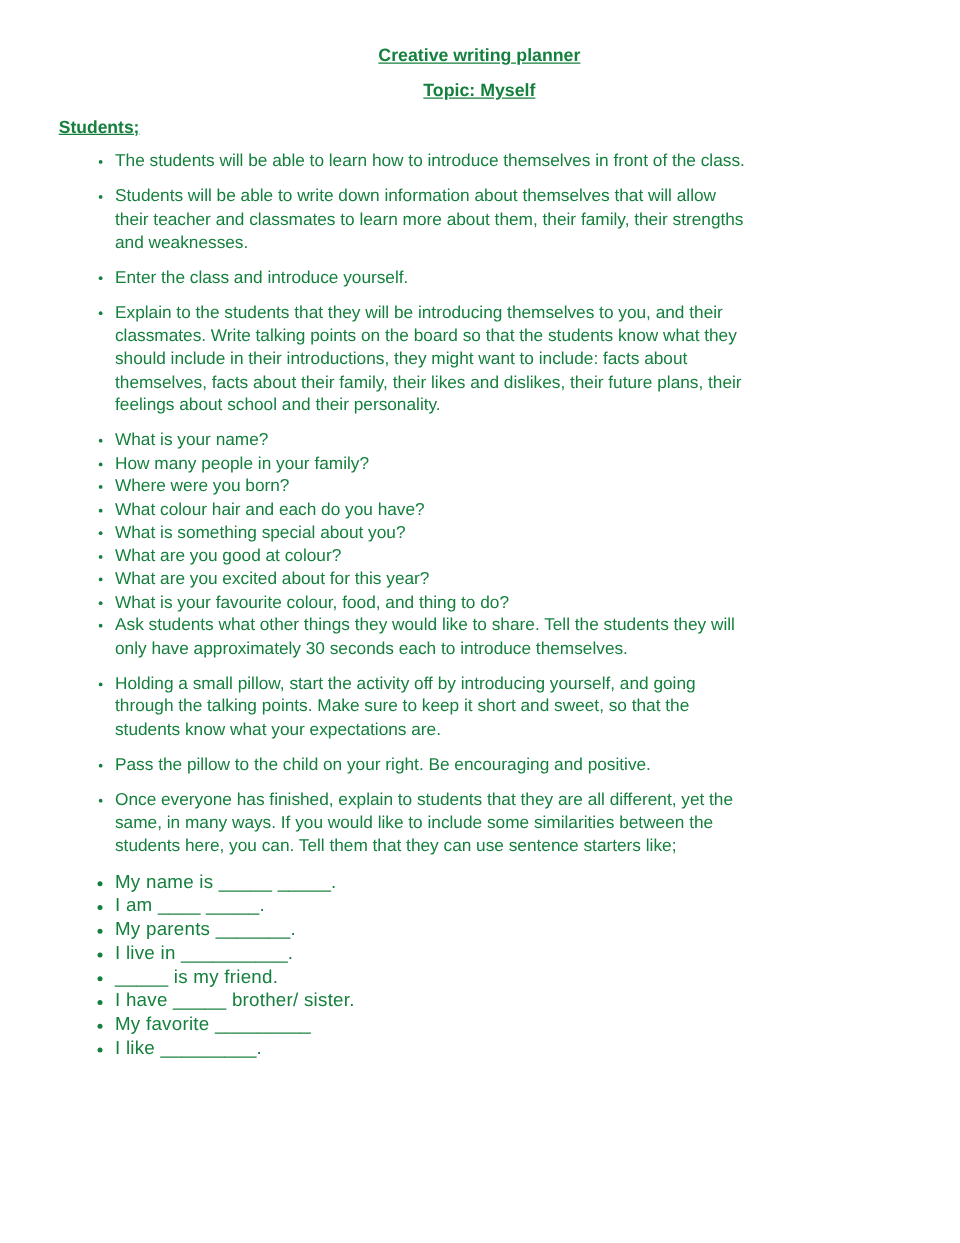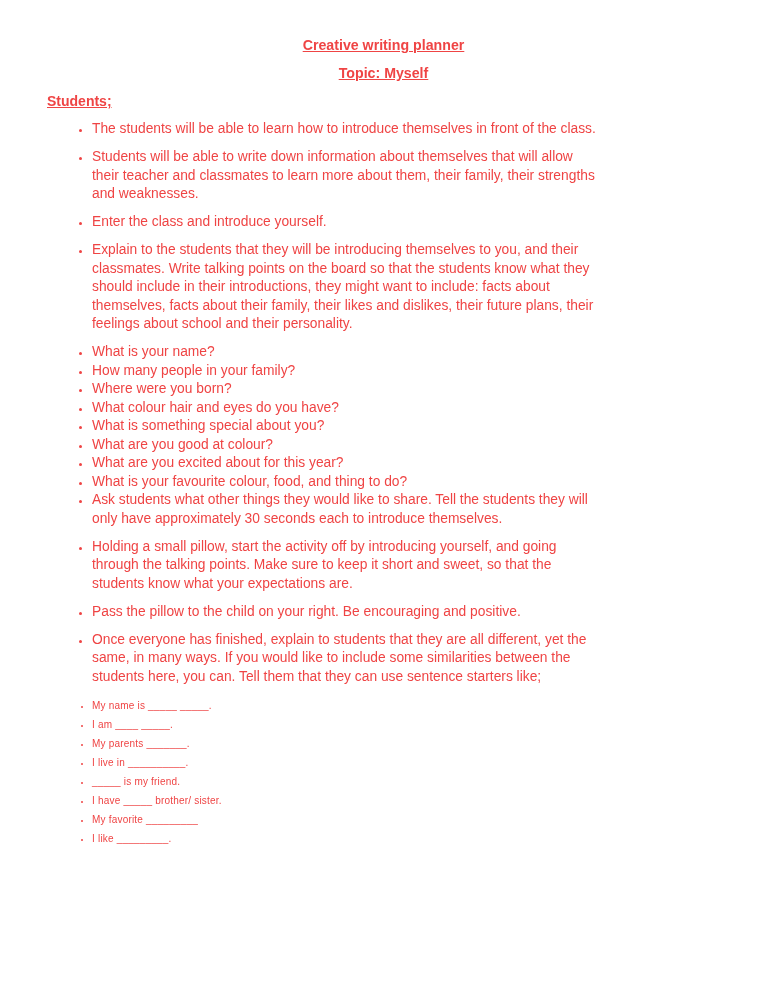--- a/index.html
+++ b/index.html
@@ -9,21 +9,21 @@
   }
   .page {
     width: 768px;
     height: 994px;
     box-sizing: border-box;
     background: #ffffff;
     padding: 36px 48px 20px 47px;
     font-family: "Liberation Sans", sans-serif;
     font-size: 13.8px;
     line-height: 18.5px;
-    color: #ef4444;
+    color: #15803d;
     overflow: hidden;
   }
   .doc-title, .doc-subtitle {
     text-align: center;
     font-weight: bold;
     text-decoration: underline;
     margin: 0 0 9.5px 0;
     font-size: 14.2px;
   }
   .section-heading {
@@ -46,21 +46,21 @@
   ul.spaced li {
     margin-bottom: 9.5px;
   }
   ul.spaced li:last-child {
     margin-bottom: 0;
   }
   ul.tight li {
     margin-bottom: 0;
   }
   ul.starters {
-    font-size: 10px;
+    font-size: 15px;
     line-height: 19px;
     letter-spacing: 0.2px;
   }
 </style>
 </head>
 <body>
 
 <div class="page">
 
   <div class="doc-title">Creative writing planner</div>
@@ -80,21 +80,21 @@
 classmates. Write talking points on the board so that the students know what they
 should include in their introductions, they might want to include: facts about
 themselves, facts about their family, their likes and dislikes, their future plans, their
 feelings about school and their personality.</li>
   </ul>
 
   <ul class="tight">
     <li>What is your name?</li>
     <li>How many people in your family?</li>
     <li>Where were you born?</li>
-    <li>What colour hair and eyes do you have?</li>
+    <li>What colour hair and each do you have?</li>
     <li>What is something special about you?</li>
     <li>What are you good at colour?</li>
     <li>What are you excited about for this year?</li>
     <li>What is your favourite colour, food, and thing to do?</li>
     <li>Ask students what other things they would like to share. Tell the students they will
 only have approximately 30 seconds each to introduce themselves.</li>
   </ul>
 
   <ul class="spaced">
     <li>Holding a small pillow, start the activity off by introducing yourself, and going

